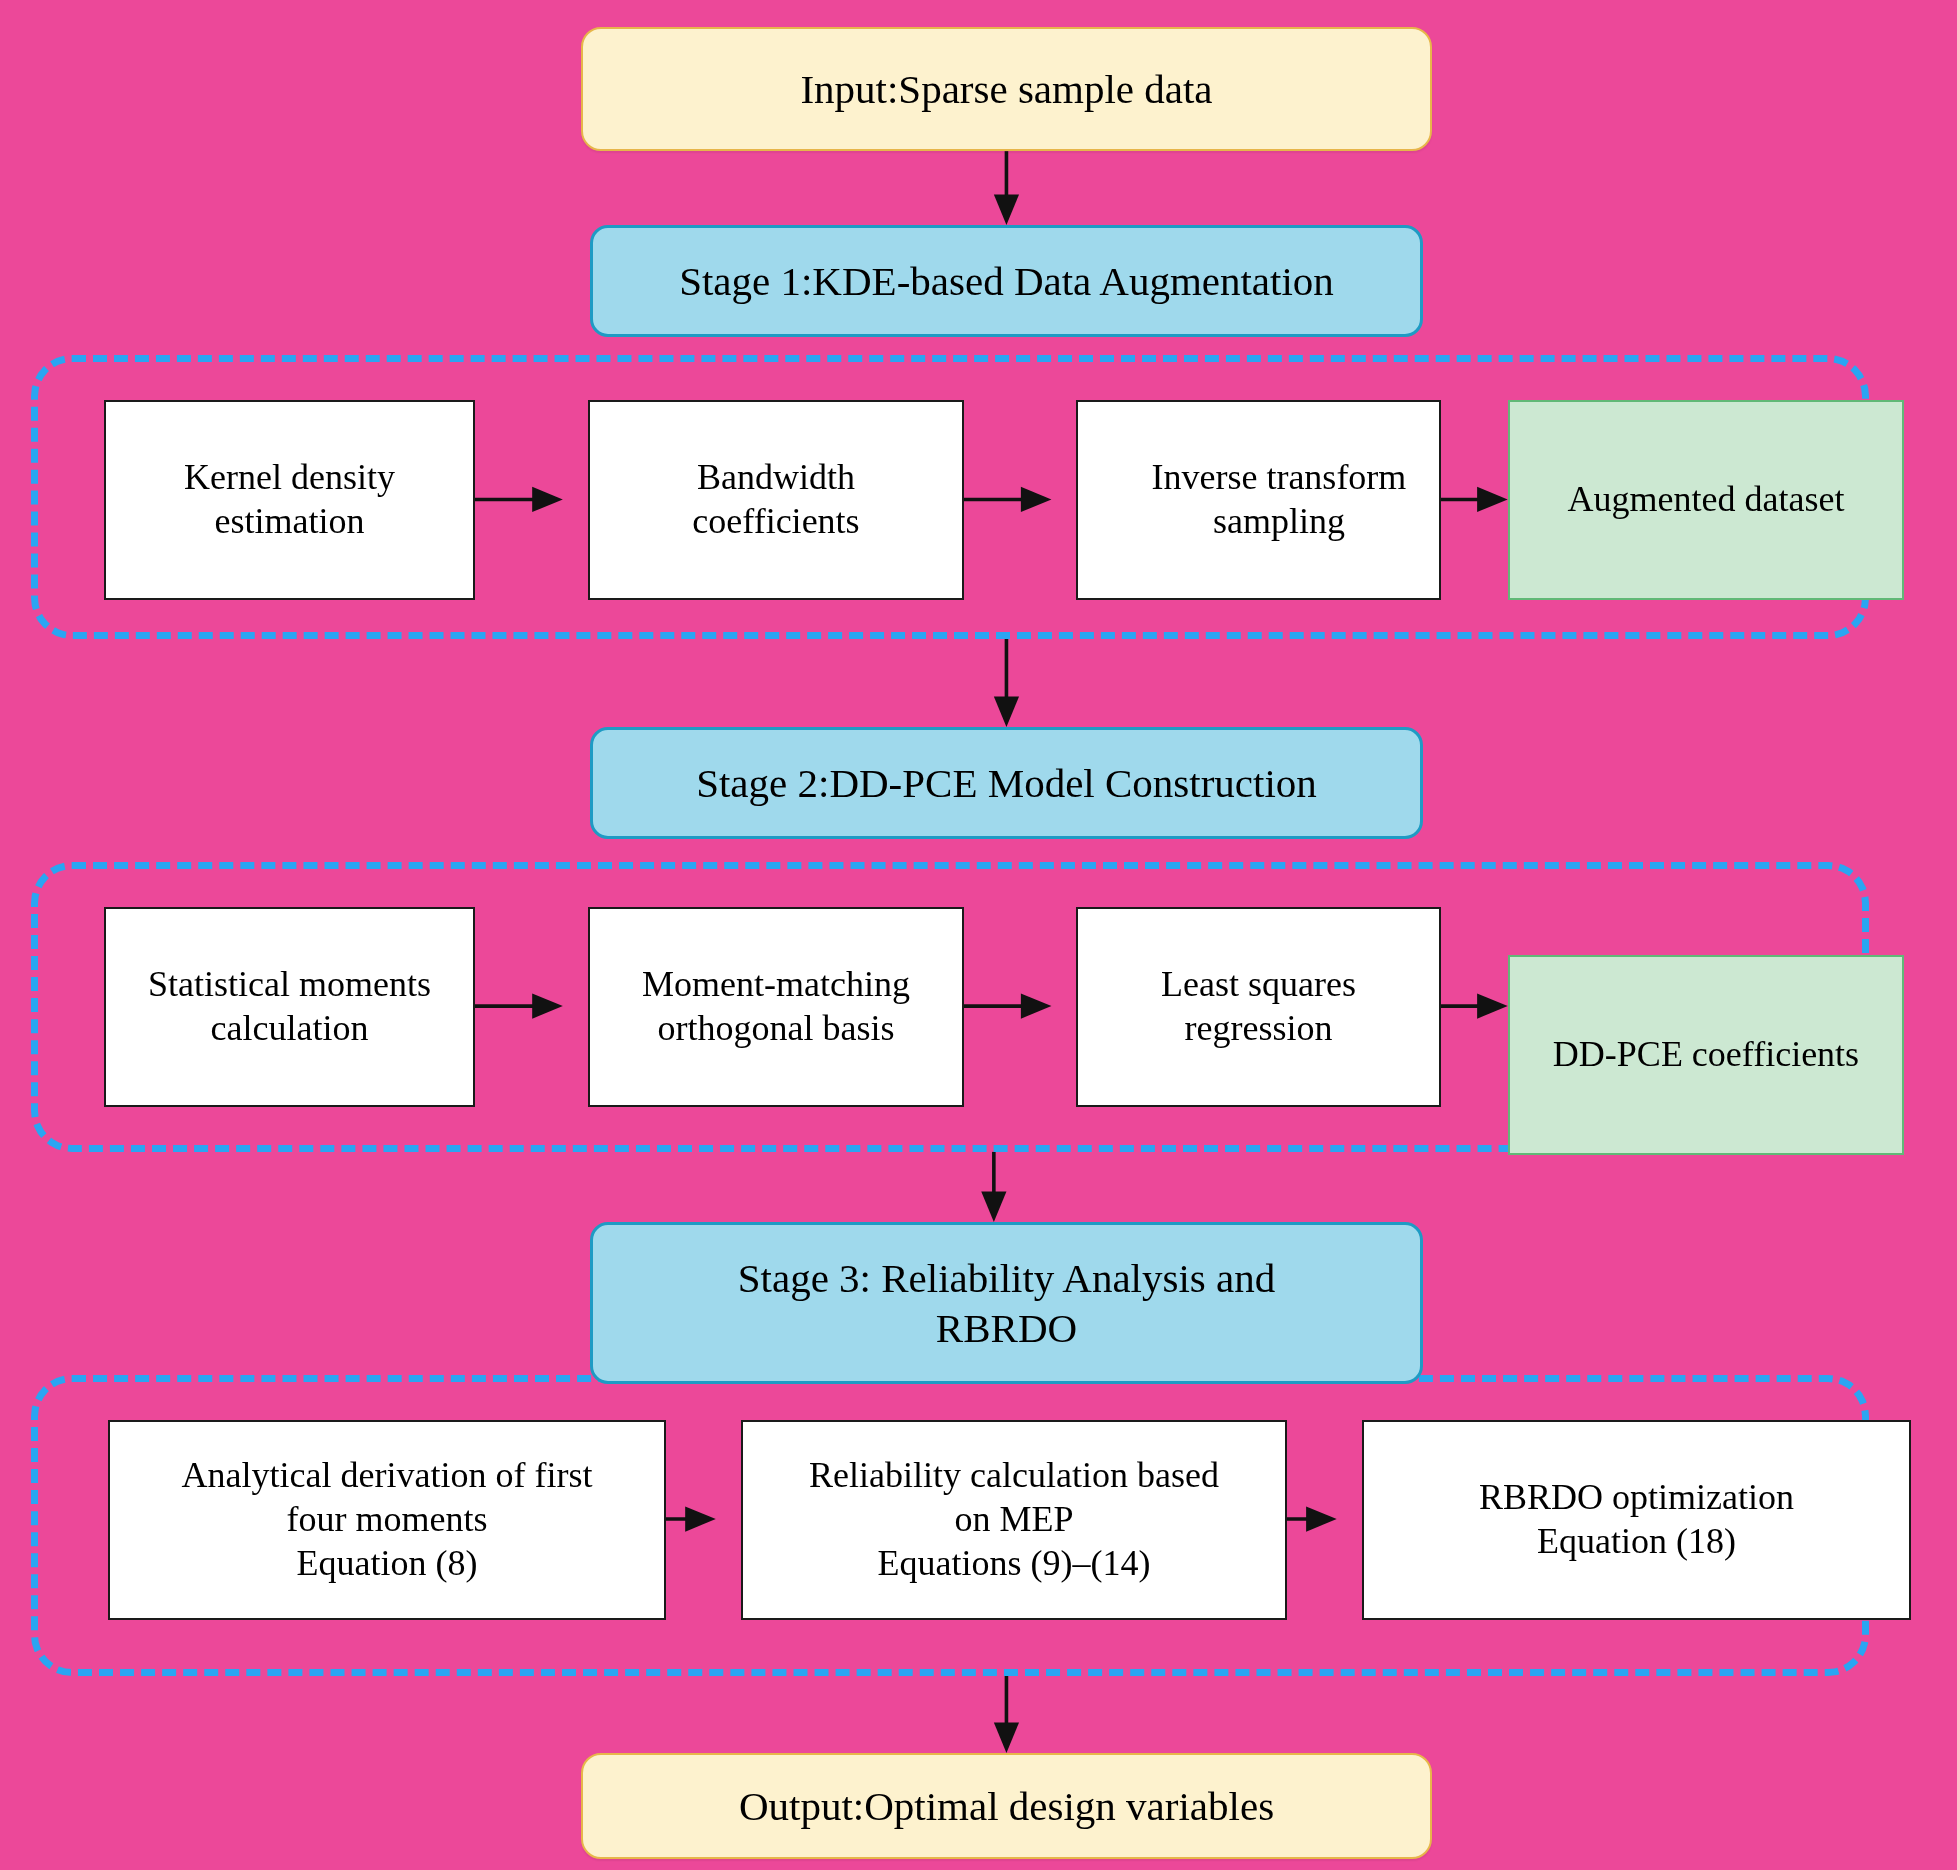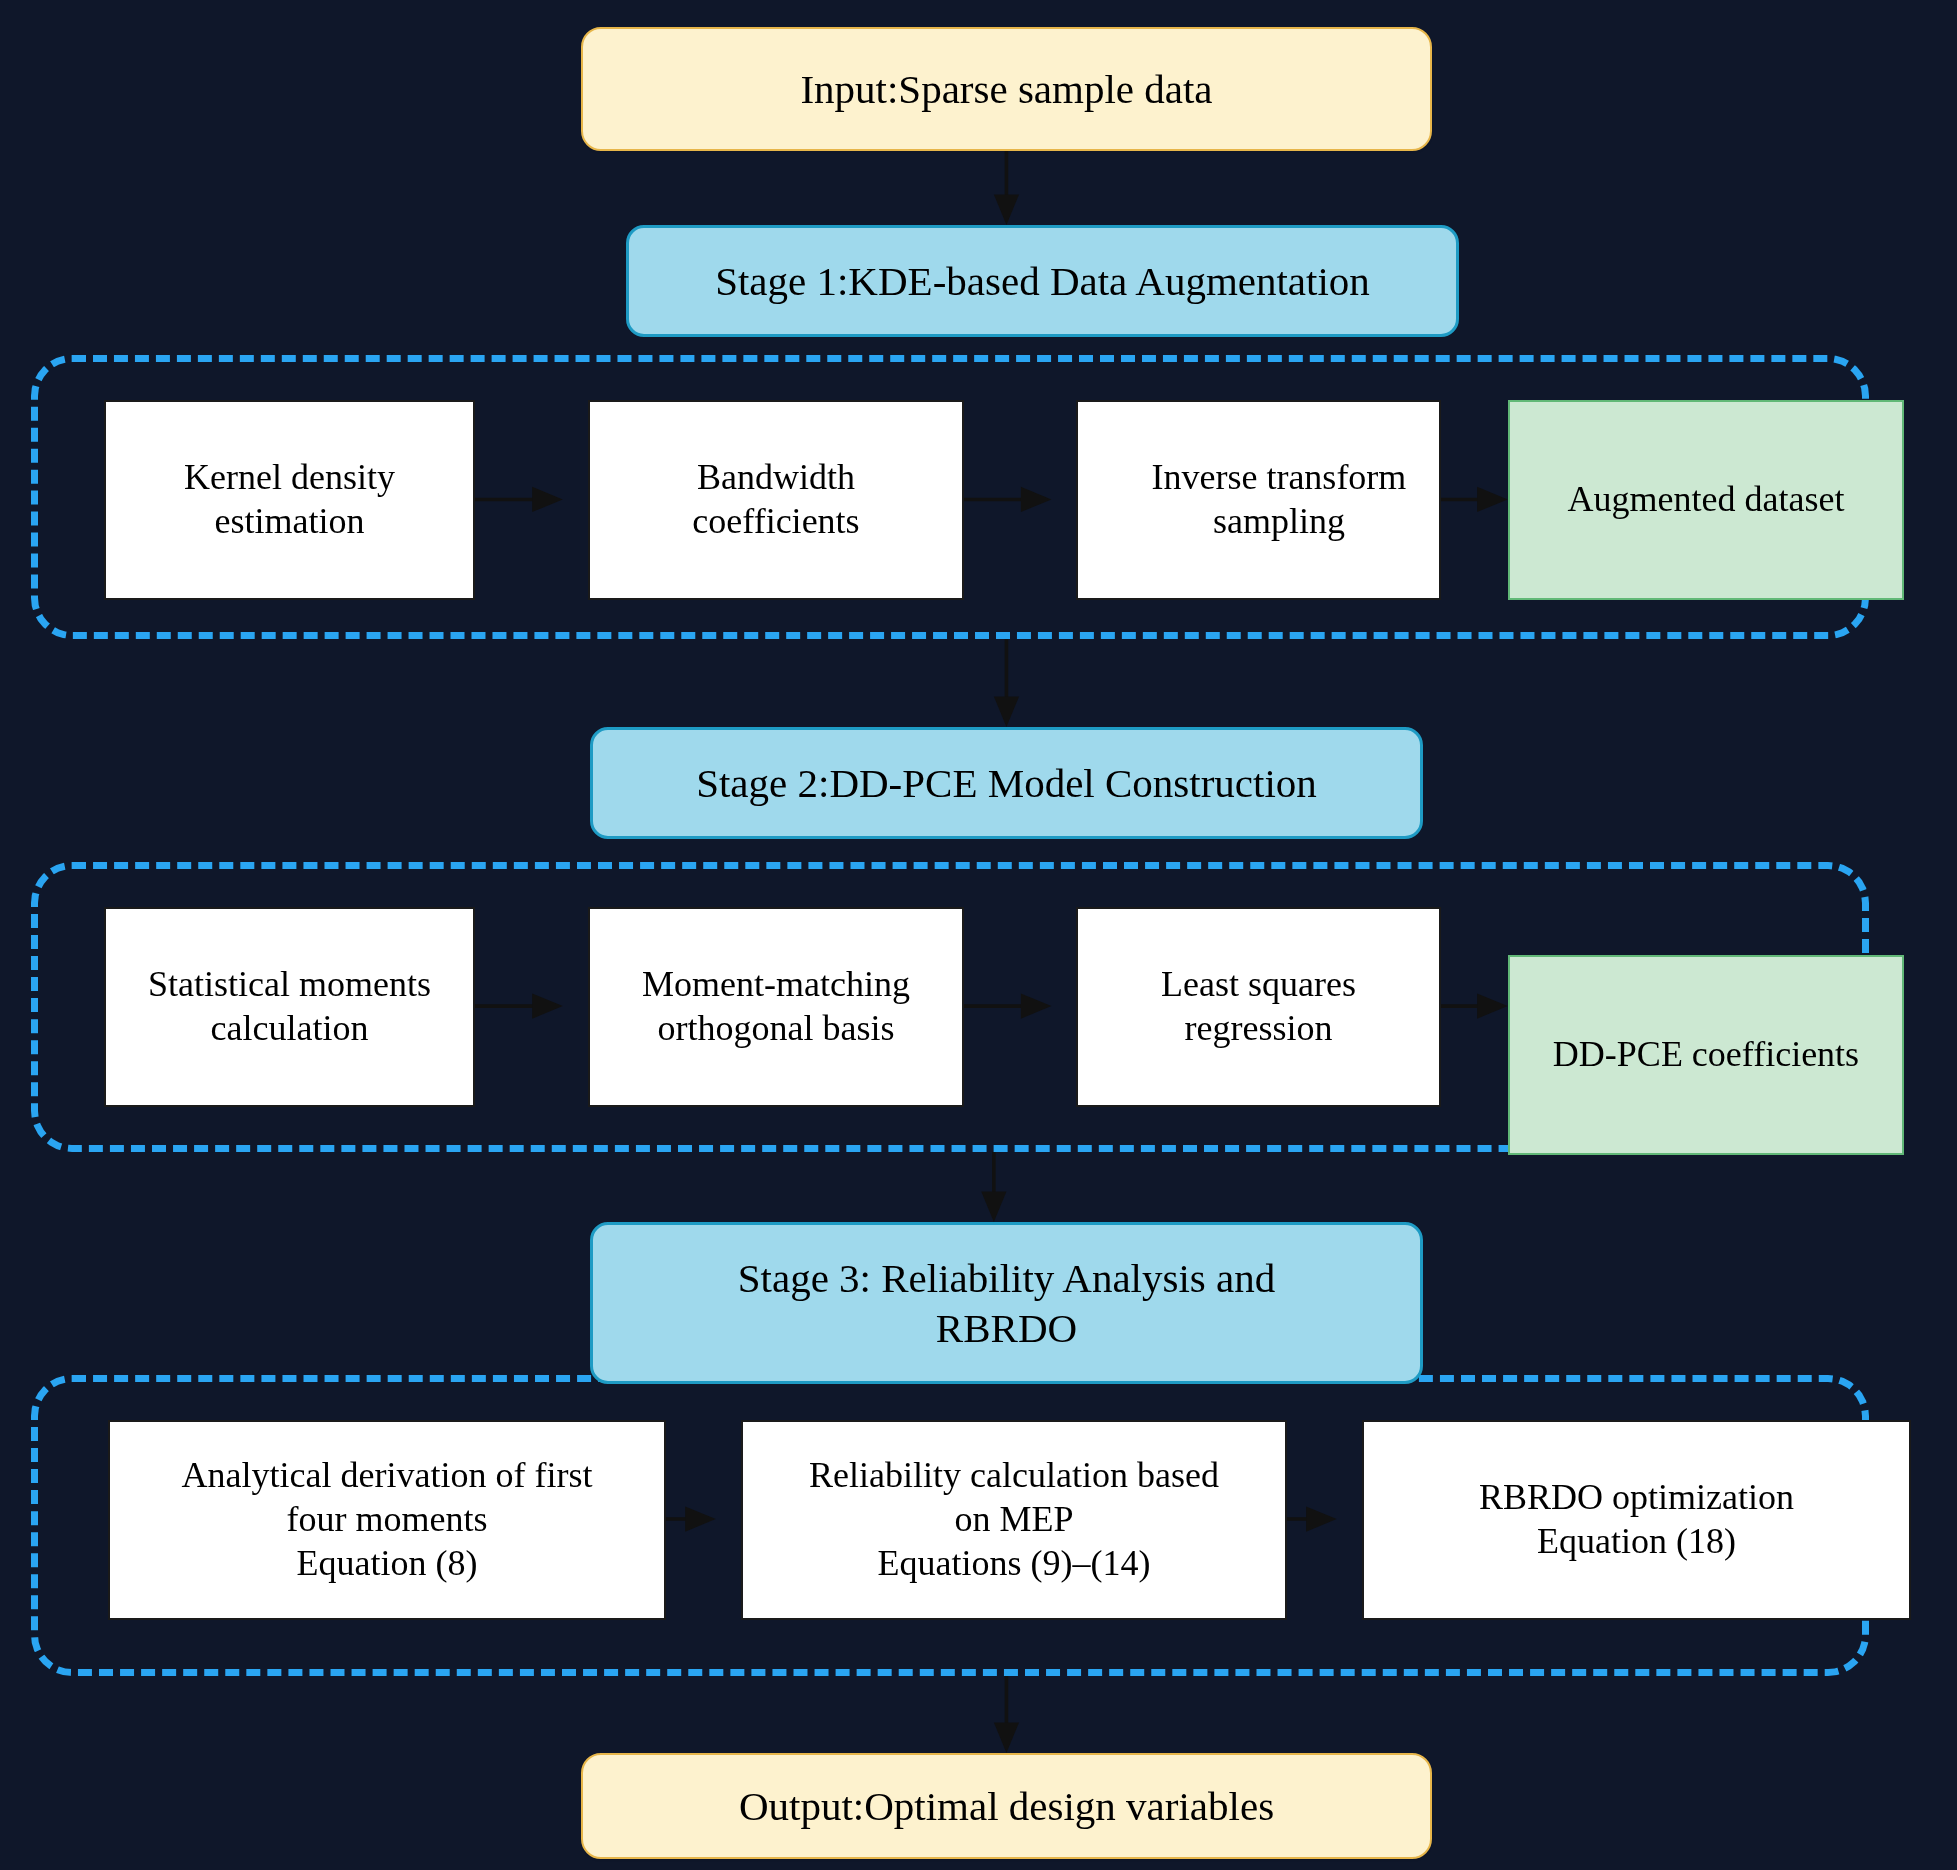--- a/index.html
+++ b/index.html
@@ -7,21 +7,21 @@
     padding: 0;
     background: #ffffff;
   }
   body {
     font-family: "Liberation Serif", "DejaVu Serif", serif;
   }
   #canvas {
     position: relative;
     width: 1958px;
     height: 1870px;
-    background: #0f172a;
+    background: #ec4899;
     overflow: hidden;
   }
 
   
   .node {
     position: absolute;
     box-sizing: border-box;
     display: flex;
     align-items: center;
     justify-content: center;
@@ -125,21 +125,21 @@
   </svg>
 
   <div class="group" style="left:31px; top:355px; width:1838px; height:284px;"></div>
   <div class="group" style="left:31px; top:862px; width:1838px; height:290px;"></div>
   <div class="group" style="left:31px; top:1375px; width:1838px; height:301px;"></div>
 
   <div class="node terminal" style="left:581px; top:27px; width:851px; height:124px;">
     <span>Input:Sparse sample data</span>
   </div>
 
-  <div class="node stage" style="left:590px; top:225px; width:833px; height:112px;margin-left:36px;">
+  <div class="node stage" style="left:590px; top:225px; width:833px; height:112px;">
     <span>Stage 1:KDE-based Data Augmentation</span>
   </div>
 
   <div class="node proc" style="left:79px; top:400px; width:371px; height:200px;">
     <div>
       <div>Kernel density</div>
       <div>estimation</div>
     </div>
   </div>
 

